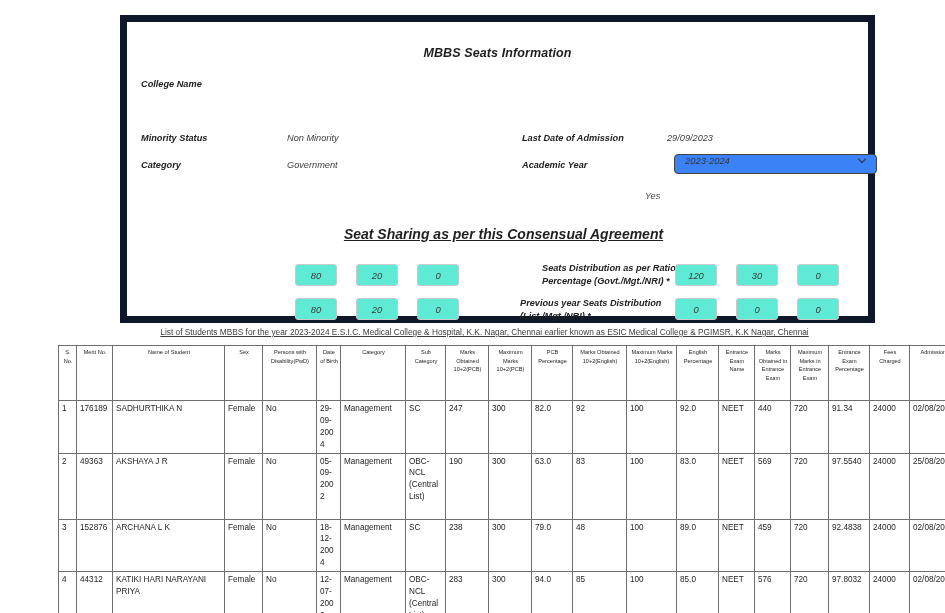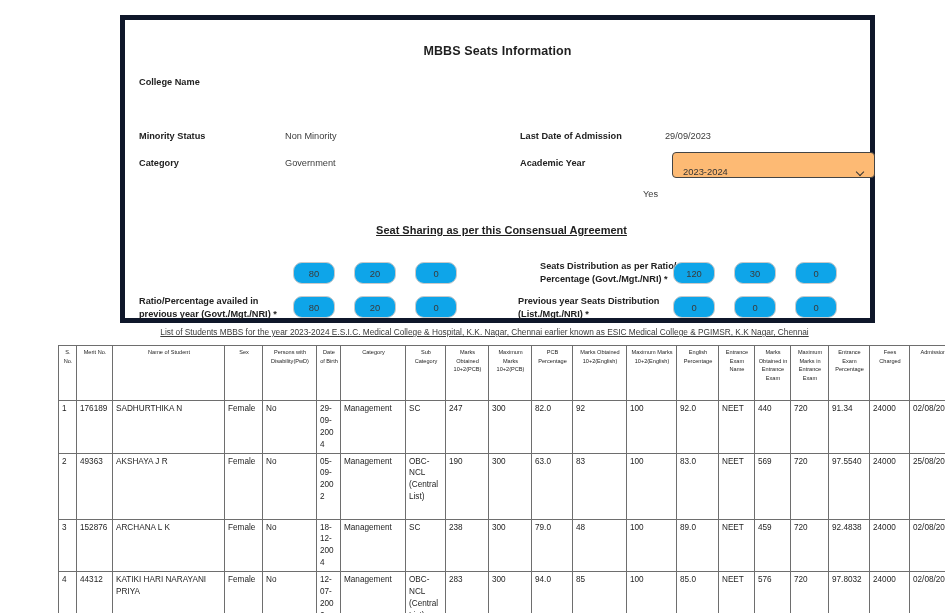--- a/index.html
+++ b/index.html
@@ -11,22 +11,23 @@
     color: #2b2b2b;
     overflow: hidden;
   }
   #page { position: relative; width: 945px; height: 613px; background:#fff; }
 
   
   .form-card {
     position: absolute;
     left: 120px; top: 15px;
     width: 755px; height: 308px;
-    border: 5px solid #0f172a;
+    border: 7px solid #0f172a;
     background: #fff;
+    font-style: italic;
   }
   .form-title {
     text-align: center;
     font-size: 12.5px;
     font-weight: bold;
     color: #1f1f1f;
     margin-top: 24px;
     letter-spacing: .1px;
   }
 
@@ -47,32 +48,32 @@
   .b-consensual-q     { left: 14px; top: 168px; }
   .b-consensual-a     { left: 518px; top: 168px; }
   .b-seatshare-head   { left: 0px; top: 204px; width: 753px; text-align: center; }
   .b-ratio-fixed-l    { left: 14px; top: 240px; width: 150px; }
   .b-ratio-avail-l    { left: 14px; top: 275px; width: 155px; }
   .b-seatdist-l       { left: 415px; top: 240px; width: 155px; }
   .b-prevseat-l       { left: 393px; top: 275px; width: 160px; }
 
   .seatshare-head {
     font-weight: bold;
-    font-size: 11px;
+    font-size: 14px;
     text-decoration: underline;
     color: #1f1f1f;
   }
 
   
   .numbox {
     position: absolute;
     width: 42px; height: 22px;
     border: 1px solid #c9c9c9;
-    border-radius: 9px;
-    background: #0ea5e9;
+    border-radius: 3px;
+    background: #5eead4;
     font-size: 9.4px;
     color: #3a3a3a;
     font-family: "Liberation Sans", sans-serif;
     display: flex; align-items: center; justify-content: center;
   }
   .nb-r1c1 { left: 168px; top: 242px; }
   .nb-r1c2 { left: 229px; top: 242px; }
   .nb-r1c3 { left: 290px; top: 242px; }
   .nb-r2c1 { left: 168px; top: 276px; }
   .nb-r2c2 { left: 229px; top: 276px; }
@@ -81,25 +82,25 @@
   .nb-r3c2 { left: 609px; top: 242px; }
   .nb-r3c3 { left: 670px; top: 242px; }
   .nb-r4c1 { left: 548px; top: 276px; }
   .nb-r4c2 { left: 609px; top: 276px; }
   .nb-r4c3 { left: 670px; top: 276px; }
 
   
   .acad-select {
     position: absolute;
     left: 547px; top: 132px;
-    width: 203px; height: 26px;
+    width: 203px; height: 20px;
     border: 1px solid #444;
     border-radius: 4px;
-    background: #fdba74;
-    display: flex; align-items: flex-end;
+    background: #3b82f6;
+    display: flex; align-items: flex-start;
     padding: 0 8px 0 10px;
     font-size: 9.4px;
     color: #333;
   }
   .acad-select .sel-val { flex: 1; }
   .chev {
     width: 9px; height: 9px;
     position: relative;
     flex: 0 0 auto;
   }
@@ -191,21 +192,20 @@
     <div class="frow val b-consensual-a">Yes</div>
 
     <div class="frow b-seatshare-head">
       <span class="seatshare-head">Seat Sharing as per this Consensual Agreement</span>
     </div>
 
     <div class="numbox nb-r1c1">80</div>
     <div class="numbox nb-r1c2">20</div>
     <div class="numbox nb-r1c3">0</div>
 
-    <div class="frow lbl b-ratio-avail-l">Ratio/Percentage availed in previous year (Govt./Mgt./NRI) *</div>
     <div class="numbox nb-r2c1">80</div>
     <div class="numbox nb-r2c2">20</div>
     <div class="numbox nb-r2c3">0</div>
 
     <div class="frow lbl b-seatdist-l">Seats Distribution as per Ratio/ Percentage (Govt./Mgt./NRI) *</div>
     <div class="numbox nb-r3c1">120</div>
     <div class="numbox nb-r3c2">30</div>
     <div class="numbox nb-r3c3">0</div>
 
     <div class="frow lbl b-prevseat-l">Previous year Seats Distribution (List./Mgt./NRI) *</div>

